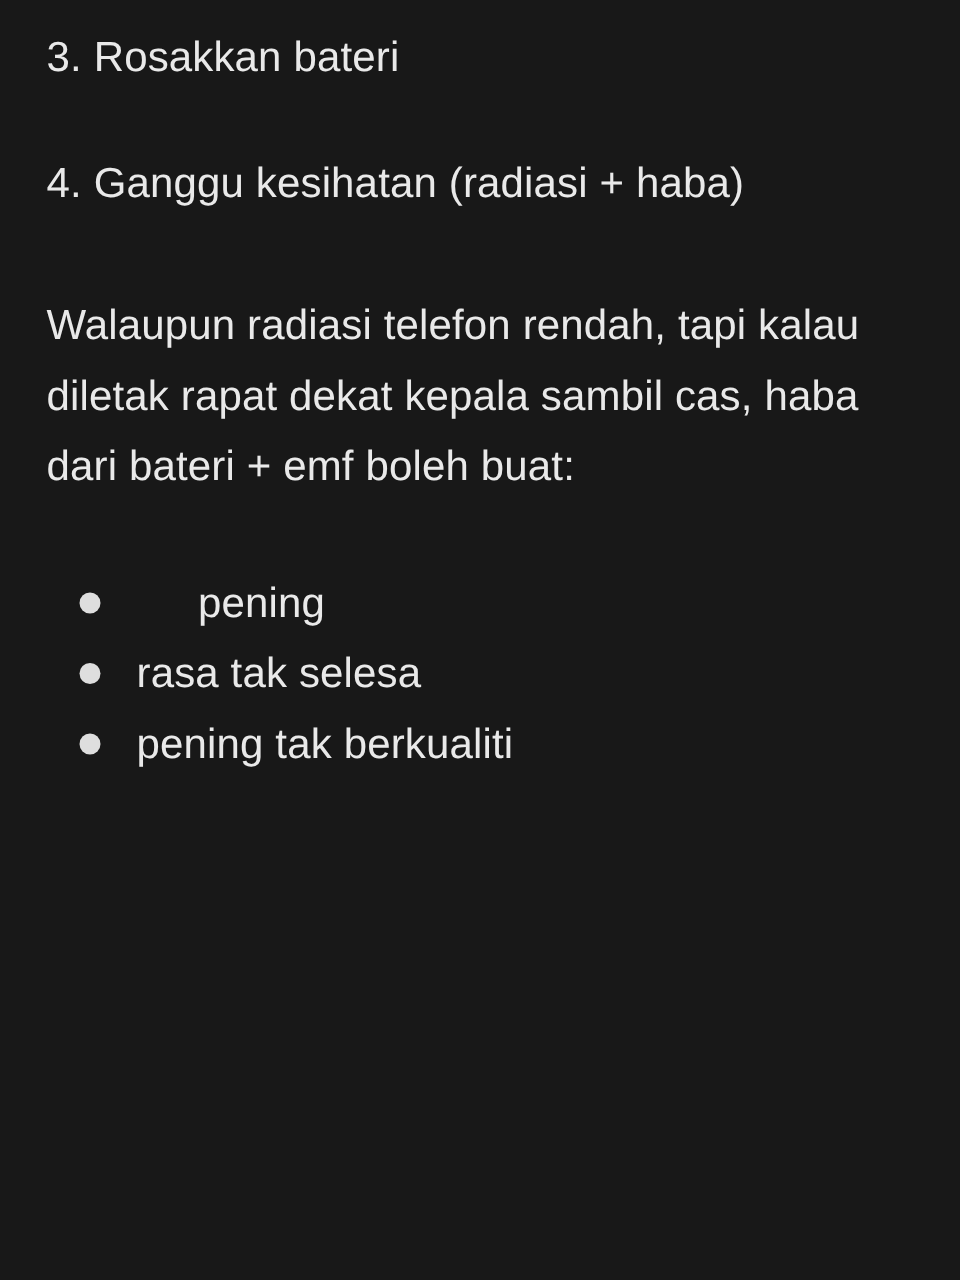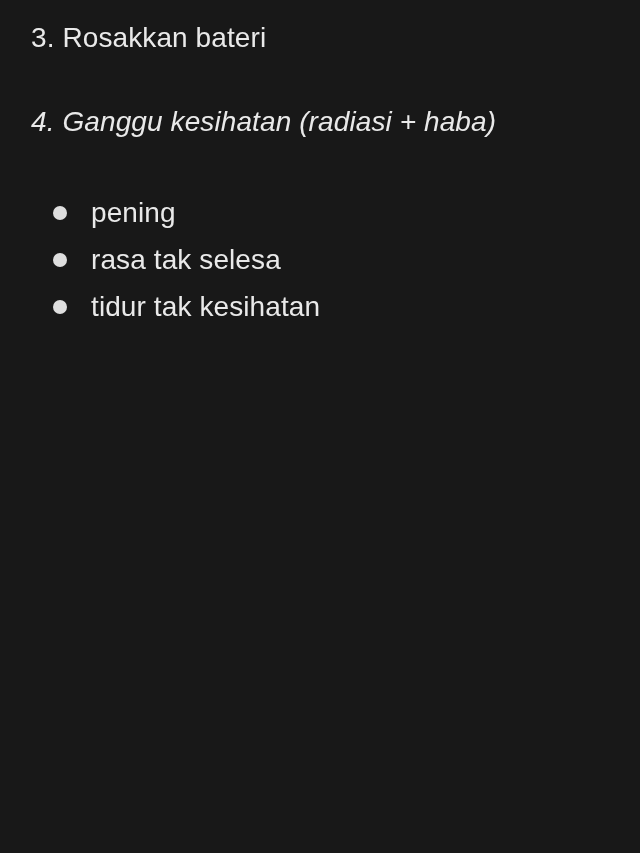--- a/index.html
+++ b/index.html
@@ -25,37 +25,37 @@
     letter-spacing: 0.1px;
   }
   .heading {
     margin: 0;
     font-size: 28px;
     font-weight: 400;
     line-height: 47px;
   }
   .heading.second {
     margin-top: 37px;
-    font-style: italic;
   }
   .para {
     margin: 48px 0 0 0;
     max-width: 550px;
   }
   .bullet-list {
     list-style: none;
     margin: 44px 0 0 0;
     padding: 0;
   }
   .bullet-item {
     display: flex;
     align-items: center;
   }
   .bullet-item:first-child {
     margin-top: 0;
+    gap: 41px;
   }
   .dot {
     flex: none;
     width: 14px;
     height: 14px;
     border-radius: 50%;
     background: #dedede;
     margin-left: 22px;
   }
   .bullet-label {
@@ -65,29 +65,30 @@
 </head>
 <body>
 
 <div class="page">
 
   <h3 class="heading">3. Rosakkan bateri</h3>
 
 
   <h3 class="heading second">4. Ganggu kesihatan (radiasi + haba)</h3>
 
+  <p class="para">Walaupun radiasi telefon rendah, tapi kalau diletak rapat dekat kepala sambil cas, haba dari bateri + emf boleh buat:</p>
 
   <ul class="bullet-list">
     <li class="bullet-item">
       <span class="dot"></span>
       <span class="bullet-label">pening</span>
     </li>
     <li class="bullet-item">
       <span class="dot"></span>
       <span class="bullet-label">rasa tak selesa</span>
     </li>
     <li class="bullet-item">
       <span class="dot"></span>
-      <span class="bullet-label">tidur tak kesihatan</span>
+      <span class="bullet-label">pening tak berkualiti</span>
     </li>
   </ul>
 
 </div>
 
 </body></html>

